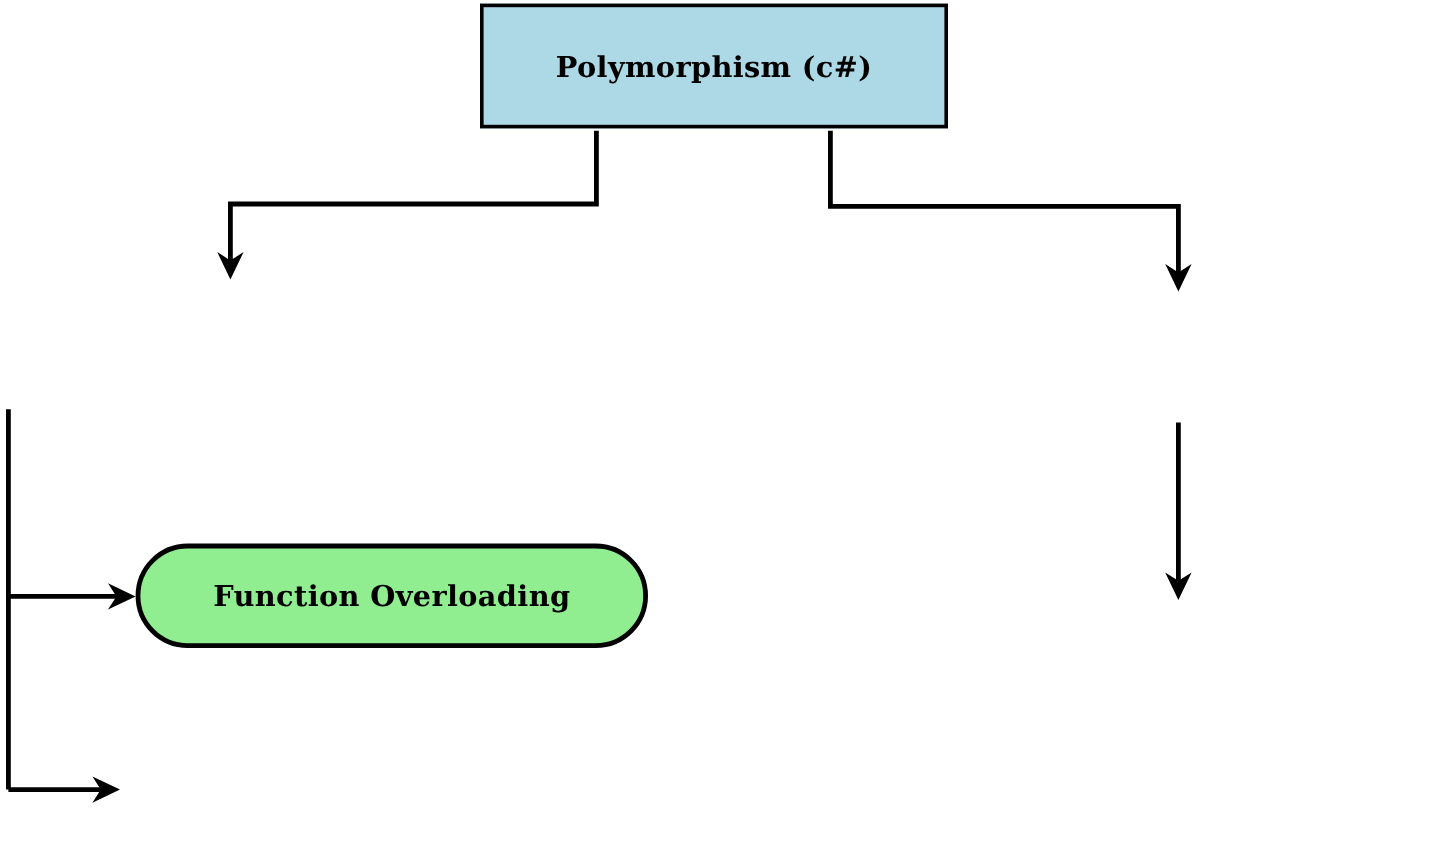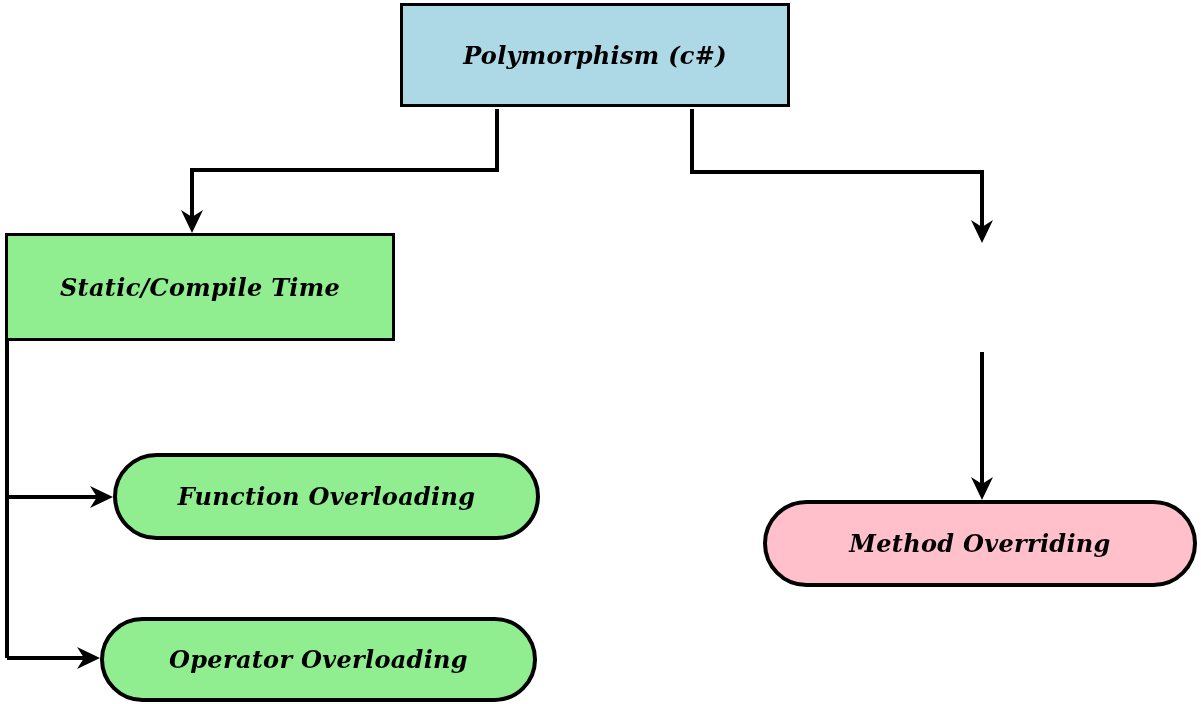--- a/index.html
+++ b/index.html
@@ -28,21 +28,20 @@
     display: flex;
     align-items: center;
     justify-content: center;
     box-sizing: border-box;
     border: 3px solid #000000;
     color: #000000;
     font-weight: bold;
     font-size: 24px;
     text-align: center;
     letter-spacing: 0.3px;
-    font-style: italic;
   }
   .node.stadium {
     border-width: 4px;
     border-radius: 48px;
     text-align: right;
   }
   
   #node-root      { left: 400px; top: 3px;   width: 390px; height: 104px; }
   #node-static    { left: 5px;   top: 233px; width: 390px; height: 108px; }
   #node-dynamic   { left: 787px; top: 243px; width: 390px; height: 109px; }
@@ -76,30 +75,21 @@
       <polygon points="113,497 90,486 97,497 90,508"></polygon>
       <polygon points="100,658 77,647 84,658 77,669"></polygon>
       <polygon points="982,500 971,477 982,484 993,477"></polygon>
     </g>
   </svg>
 
   <div class="node" id="node-root" style="background-color: rgb(173, 216, 230);">
     <span>Polymorphism (c#)</span>
   </div>
 
-  <div class="node" id="node-static" style="background-color: rgb(144, 238, 144);">
-    <span>Static/Compile Time</span>
-  </div>
 
 
   <div class="node stadium" id="node-function" style="background-color: rgb(144, 238, 144);">
     <span>Function Overloading</span>
   </div>
 
-  <div class="node stadium" id="node-operator" style="background-color: rgb(144, 238, 144);">
-    <span>Operator Overloading</span>
-  </div>
 
-  <div class="node stadium" id="node-method" style="background-color: rgb(255, 192, 203);">
-    <span>Method Overriding</span>
-  </div>
 
 </div>
 
 </body></html>

